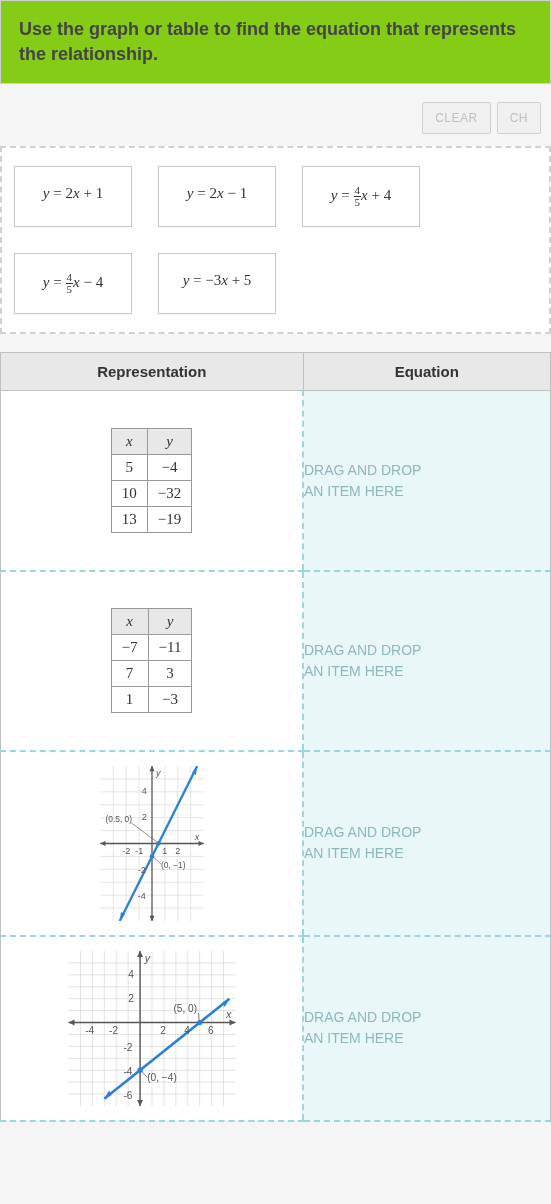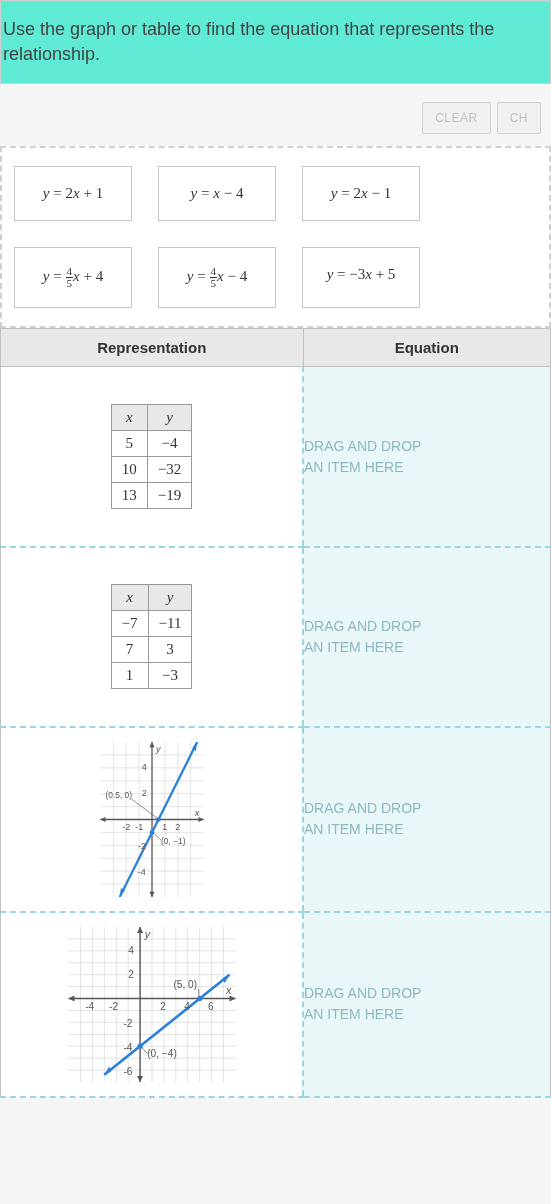--- a/index.html
+++ b/index.html
@@ -4,26 +4,27 @@
 <style>
 * { box-sizing: border-box; margin: 0; padding: 0; }
 body {
   font-family: Arial, Helvetica, sans-serif;
   background: #f5f5f5;
   width: 551px;
   font-size: 14px;
   color: #333;
 }
 .question-box {
-  background: #5eead4;
+  background: #84cc16;
   border: 1px solid #d0d0d0;
-  padding: 16px 2px;
+  padding: 16px 18px;
   font-size: 18px;
   line-height: 1.4;
   color: #444;
+  font-weight: bold;
 }
 .controls {
   display: flex;
   justify-content: flex-end;
   padding: 18px 10px 12px;
   gap: 6px;
 }
 .btn {
   background: #f0f0f0;
   border: 1px solid #d0d0d0;
@@ -48,20 +49,21 @@
   padding: 18px 10px;
   min-width: 118px;
   text-align: center;
   font-family: "Times New Roman", serif;
   font-size: 15px;
   box-shadow: 0 1px 2px rgba(0,0,0,0.04);
   cursor: move;
   color: #333;
 }
 .table-wrap {
+  margin-top: 18px;
 }
 .match-table {
   width: 100%;
   border-collapse: collapse;
 }
 .match-table th {
   background: #e8e8e8;
   border: 1px solid #c0c0c0;
   padding: 10px;
   font-weight: bold;
@@ -122,21 +124,20 @@
 
 <div class="question-box">Use the graph or table to find the equation that represents the relationship.</div>
 
 <div class="controls">
   <button class="btn">CLEAR</button>
   <button class="btn">CH</button>
 </div>
 
 <div class="drag-area">
   <div class="chip"><span class="ital">y</span> = 2<span class="ital">x</span> + 1</div>
-  <div class="chip"><span class="ital">y</span> = <span class="ital">x</span> − 4</div>
   <div class="chip"><span class="ital">y</span> = 2<span class="ital">x</span> − 1</div>
   <div class="chip"><span class="ital">y</span> = <span class="frac"><span class="n">4</span><span class="d">5</span></span><span class="ital">x</span> + 4</div>
   <div class="chip"><span class="ital">y</span> = <span class="frac"><span class="n">4</span><span class="d">5</span></span><span class="ital">x</span> − 4</div>
   <div class="chip"><span class="ital">y</span> = −3<span class="ital">x</span> + 5</div>
 </div>
 
 <div class="table-wrap">
 <table class="match-table">
   <thead>
     <tr>

